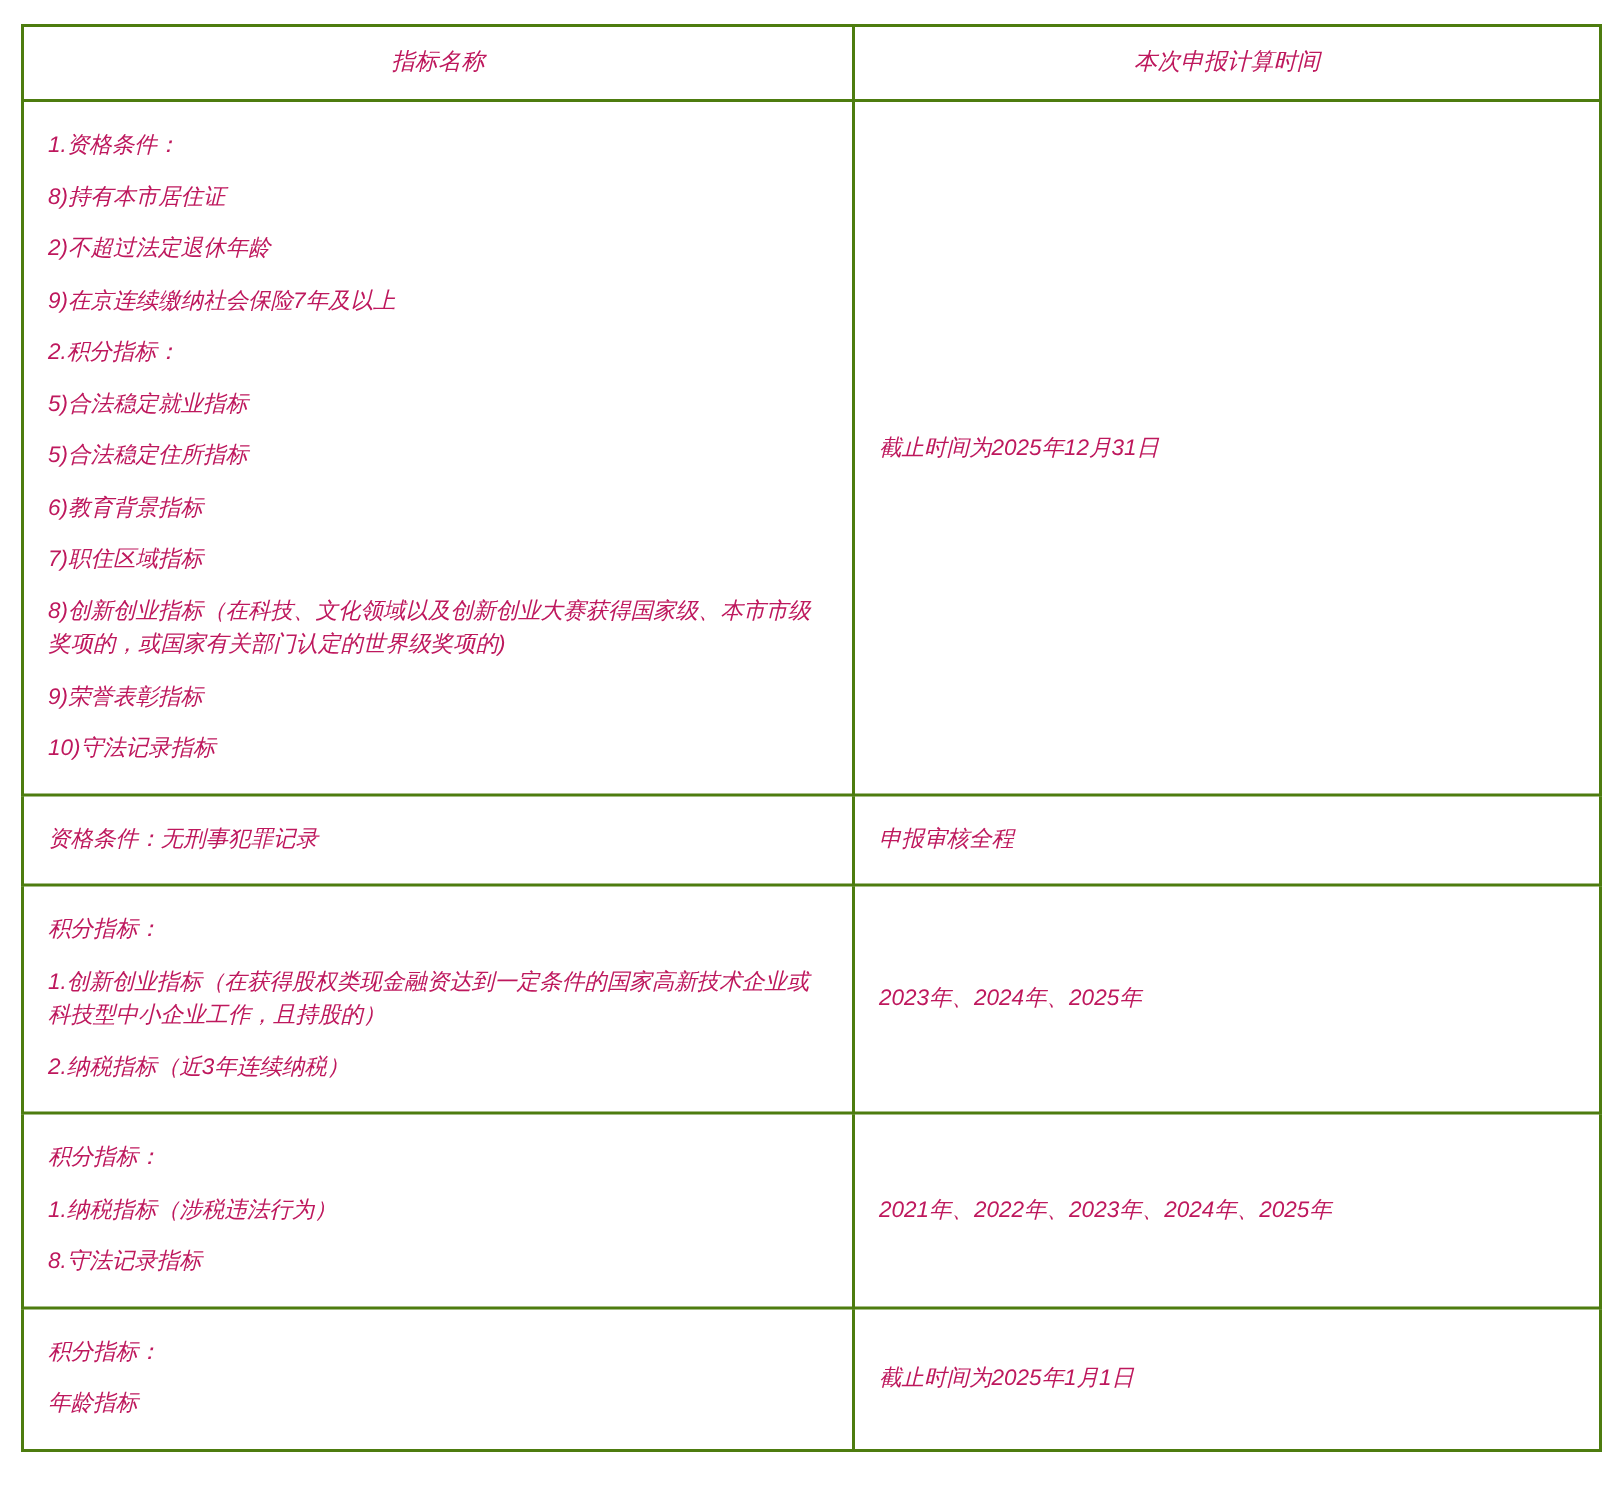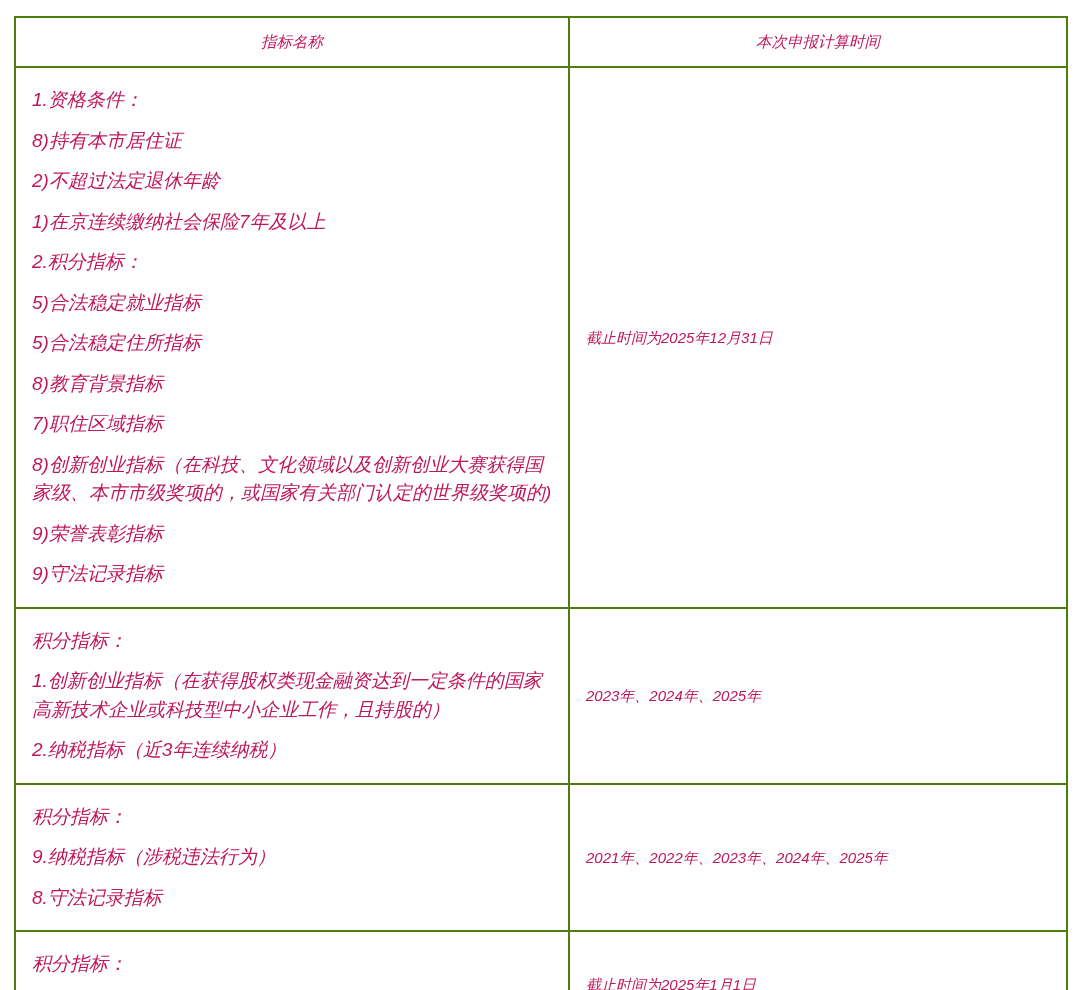--- a/index.html
+++ b/index.html
@@ -44,21 +44,21 @@
     padding: 12px 10px;
     font-size: 15.5px;
     background: #ffffff;
   }
   table.spec-table td {
     padding: 12px 16px;
   }
   td.left-cell p {
     margin: 0 0 0 0;
     padding: 6px 0;
-    font-size: 19px;
+    font-size: 15px;
     line-height: 1.5;
   }
   td.right-cell {
     padding-left: 16px;
   }
 </style>
 </head>
 <body>
 
 <div class="page">
@@ -72,44 +72,50 @@
         <th>指标名称</th>
         <th>本次申报计算时间</th>
       </tr>
     </thead>
     <tbody>
       <tr>
         <td class="left-cell">
           <p>1.资格条件：</p>
           <p>8)持有本市居住证</p>
           <p>2)不超过法定退休年龄</p>
-          <p>1)在京连续缴纳社会保险7年及以上</p>
+          <p>9)在京连续缴纳社会保险7年及以上</p>
           <p>2.积分指标：</p>
           <p>5)合法稳定就业指标</p>
           <p>5)合法稳定住所指标</p>
-          <p>8)教育背景指标</p>
+          <p>6)教育背景指标</p>
           <p>7)职住区域指标</p>
           <p>8)创新创业指标（在科技、文化领域以及创新创业大赛获得国家级、本市市级奖项的，或国家有关部门认定的世界级奖项的)</p>
           <p>9)荣誉表彰指标</p>
-          <p>9)守法记录指标</p>
+          <p>10)守法记录指标</p>
         </td>
         <td class="right-cell">截止时间为2025年12月31日</td>
+      </tr>
+      <tr>
+        <td class="left-cell">
+          <p>资格条件：无刑事犯罪记录</p>
+        </td>
+        <td class="right-cell">申报审核全程</td>
       </tr>
       <tr>
         <td class="left-cell">
           <p>积分指标：</p>
           <p>1.创新创业指标（在获得股权类现金融资达到一定条件的国家高新技术企业或科技型中小企业工作，且持股的）</p>
           <p>2.纳税指标（近3年连续纳税）</p>
         </td>
         <td class="right-cell">2023年、2024年、2025年</td>
       </tr>
       <tr>
         <td class="left-cell">
           <p>积分指标：</p>
-          <p>9.纳税指标（涉税违法行为）</p>
+          <p>1.纳税指标（涉税违法行为）</p>
           <p>8.守法记录指标</p>
         </td>
         <td class="right-cell">2021年、2022年、2023年、2024年、2025年</td>
       </tr>
       <tr>
         <td class="left-cell">
           <p>积分指标：</p>
           <p>年龄指标</p>
         </td>
         <td class="right-cell">截止时间为2025年1月1日</td>

